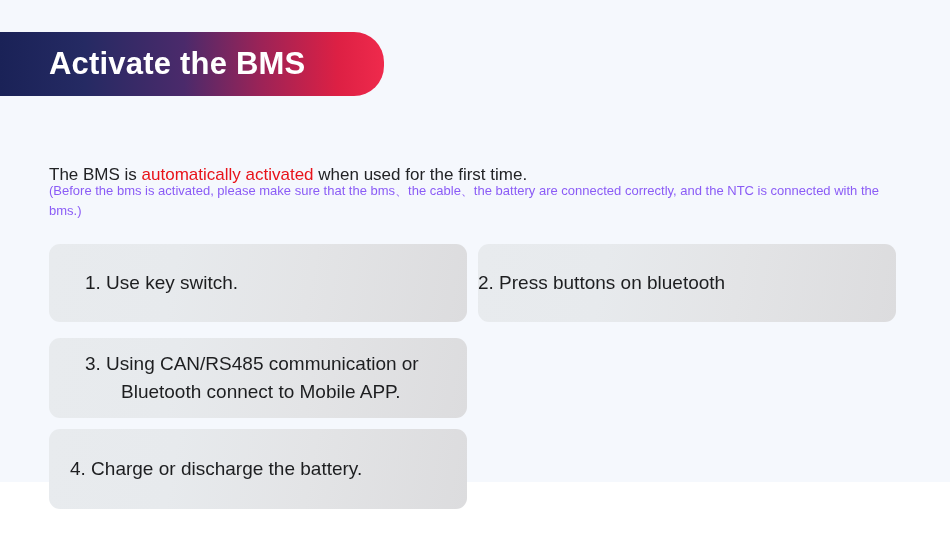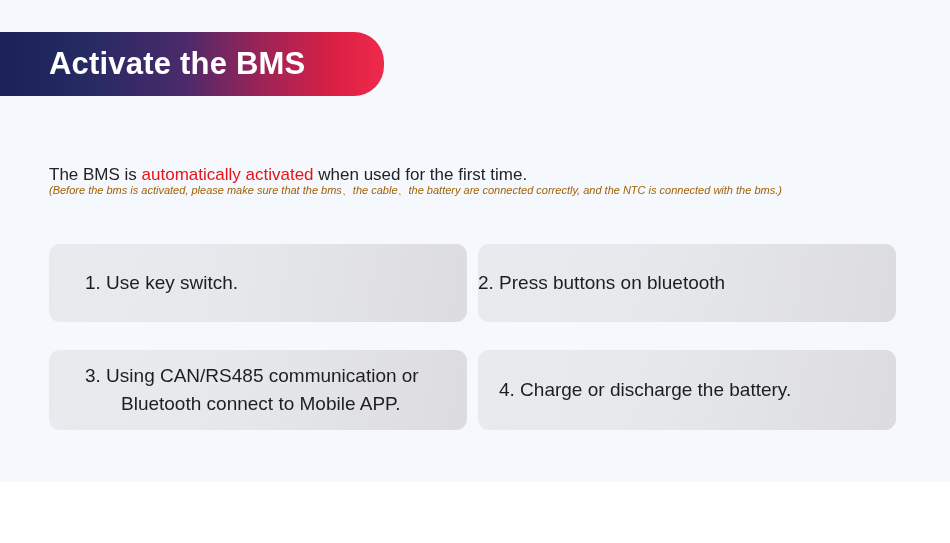--- a/index.html
+++ b/index.html
@@ -54,37 +54,36 @@
     margin-top: 44px;
   }
   .lead .line { white-space: nowrap; }
   .lead .hl { color: #e8131a; }
 
   .note {
     position: absolute;
     left: 49px;
     top: 181px;
     width: 845px;
-    font-size: 11px;
-    color: #a16207;
+    font-size: 13px;
+    color: #8b5cf6;
     line-height: 19.5px;
-    font-style: italic;
   }
 
   .cards {
     position: absolute;
     left: 49px;
     top: 244px;
     width: 853px;
   }
   .card-row {
     display: flex;
     gap: 11px;
   }
-  .card-row.row-two { margin-top: 28px; }
+  .card-row.row-two { margin-top: 16px; flex-direction: column; }
 
   .card {
     width: 418px;
     height: 78px;
     border-radius: 11px;
     background: linear-gradient(100deg, #e8ebee 0%, #e7eaed 30%, #e3e4e6 62%, #dcdcde 100%);
     display: flex;
     align-items: center;
     box-sizing: border-box;
   }

